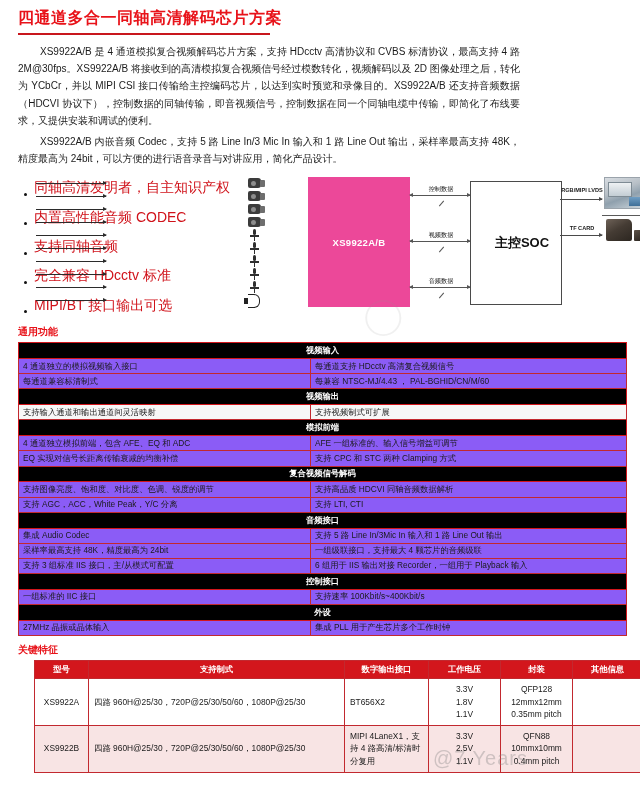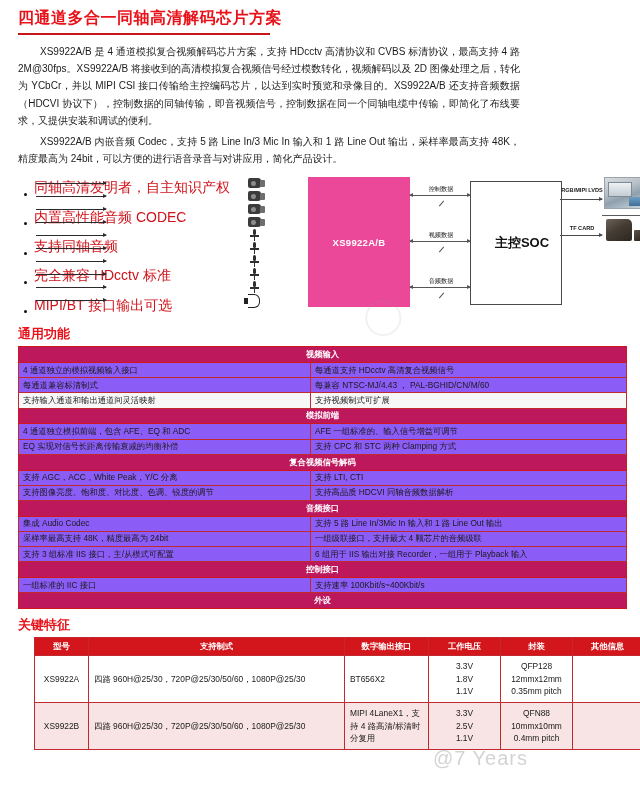--- a/index.html
+++ b/index.html
@@ -350,21 +350,21 @@
     position: absolute;
     left: 588px;
     top: 42px;
     width: 42px;
     height: 1px;
     background: #5a5a5a;
   }
 
   
   .section-heading {
-    font-size: 13px;
+    font-size: 10px;
     font-weight: bold;
     color: #e8131a;
     margin: 2px 0 3px 4px;
   }
 
   
   table.spec {
     width: 608px;
     border-collapse: collapse;
     margin-left: 4px;
@@ -372,21 +372,21 @@
   }
   table.spec td {
     border: 0.8px solid #c2292f;
     font-size: 8.3px;
     padding: 1.5px 4px;
     color: #1a1a1a;
     line-height: 1.35;
     background: #8b5cf6;
   }
   table.spec tr.band td {
-    background: #be185d;
+    background: #000000;
     color: #ffffff;
     text-align: center;
     font-weight: bold;
     font-size: 8.3px;
     padding: 1.8px 0;
     border-color: #d3161c;
   }
   table.spec tr.alt td {
     background: #f7f7f7;
   }
@@ -577,20 +577,23 @@
         </tr>
       <tr>
           <td>4 通道独立的模拟视频输入接口</td>
           <td>每通道支持 HDcctv 高清复合视频信号</td>
         </tr>
       <tr>
           <td>每通道兼容标清制式</td>
           <td>每兼容 NTSC-MJ/4.43 ， PAL-BGHID/CN/M/60</td>
         </tr>
 
+      <tr class="band">
+          <td colspan="2">视频输出</td>
+        </tr>
       <tr class="alt">
           <td>支持输入通道和输出通道间灵活映射</td>
           <td>支持视频制式可扩展</td>
         </tr>
 
       <tr class="band">
           <td colspan="2">模拟前端</td>
         </tr>
       <tr>
           <td>4 通道独立模拟前端，包含 AFE、EQ 和 ADC</td>
@@ -598,27 +601,27 @@
         </tr>
       <tr>
           <td>EQ 实现对信号长距离传输衰减的均衡补偿</td>
           <td>支持 CPC 和 STC 两种 Clamping 方式</td>
         </tr>
 
       <tr class="band">
           <td colspan="2">复合视频信号解码</td>
         </tr>
       <tr>
+          <td>支持图像亮度、饱和度、对比度、色调、锐度的调节</td>
+          <td>支持高品质 HDCVI 同轴音频数据解析</td>
+        </tr>
+      <tr>
           <td>支持 AGC，ACC，White Peak，Y/C 分离</td>
           <td>支持 LTI, CTI</td>
         </tr>
-      <tr>
-          <td>支持图像亮度、饱和度、对比度、色调、锐度的调节</td>
-          <td>支持高品质 HDCVI 同轴音频数据解析</td>
-        </tr>
 
       <tr class="band">
           <td colspan="2">音频接口</td>
         </tr>
       <tr>
           <td>集成 Audio Codec</td>
           <td>支持 5 路 Line In/3Mic In 输入和 1 路 Line Out 输出</td>
         </tr>
       <tr>
           <td>采样率最高支持 48K，精度最高为 24bit</td>
@@ -632,20 +635,24 @@
       <tr class="band">
           <td colspan="2">控制接口</td>
         </tr>
       <tr>
           <td>一组标准的 IIC 接口</td>
           <td>支持速率 100Kbit/s~400Kbit/s</td>
         </tr>
 
       <tr class="band">
           <td colspan="2">外设</td>
+        </tr>
+      <tr>
+          <td>27MHz 晶振或晶体输入</td>
+          <td>集成 PLL 用于产生芯片多个工作时钟</td>
         </tr>
     </tbody>
   </table>
 
   <div class="section-heading" style="margin-top:7px;">关键特征</div>
 
   <table class="keyfeat">
     <colgroup>
       <col style="width:54px">
         <col style="width:256px">

